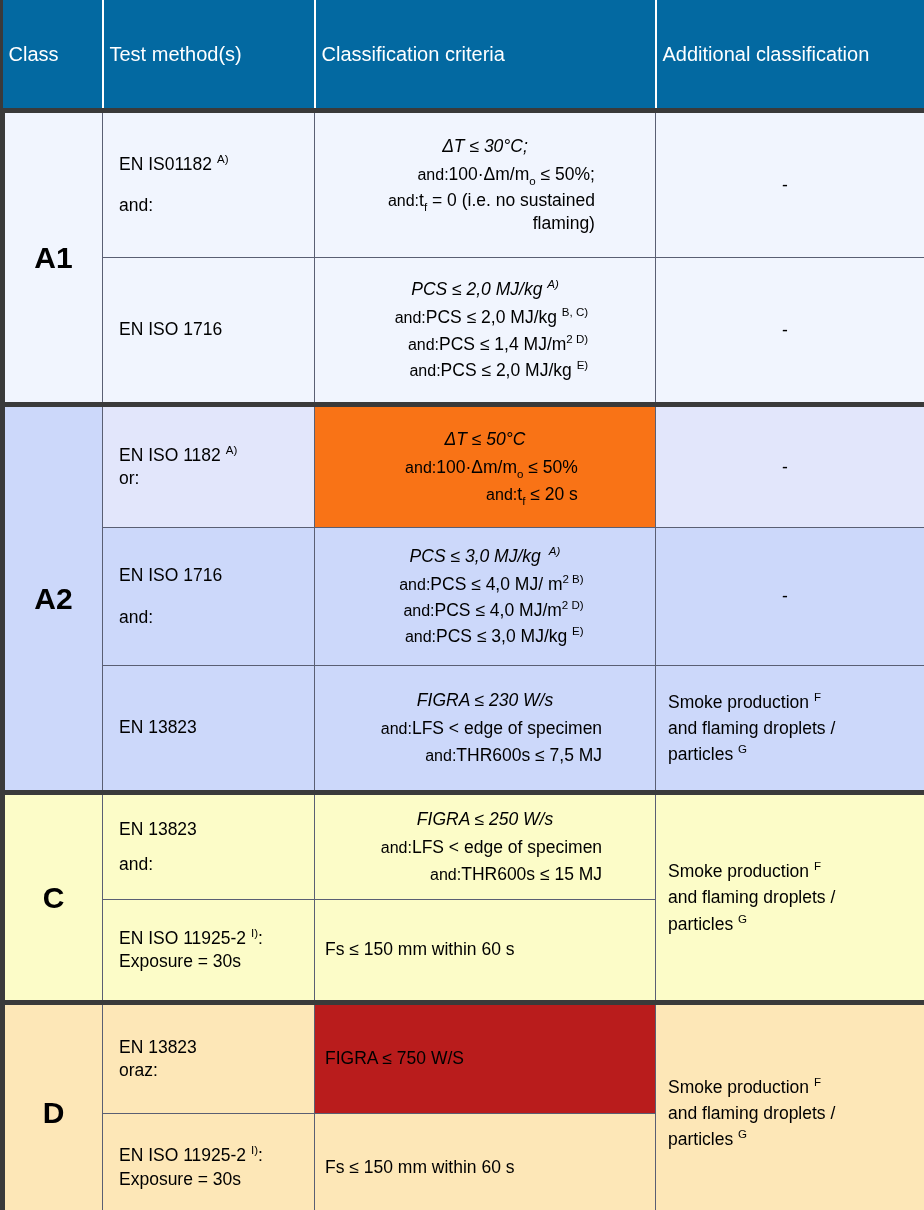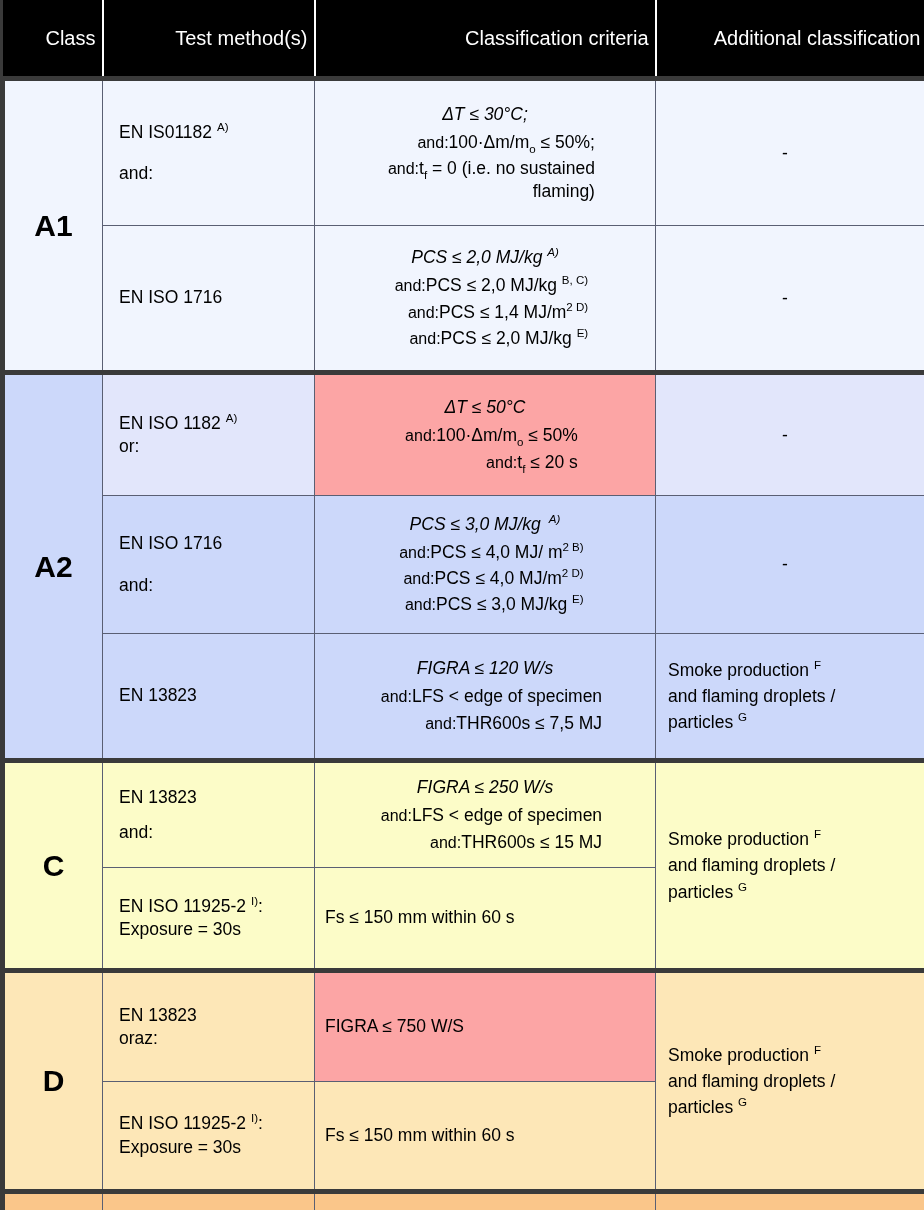--- a/index.html
+++ b/index.html
@@ -23,28 +23,28 @@
   }
 
   
   col.c-class { width: 100px; }
   col.c-method { width: 212px; }
   col.c-criteria { width: 341px; }
   col.c-additional { width: 271px; }
 
   
   thead th {
-    background: #000000;
+    background: #0369a1;
     color: #ffffff;
     font-weight: normal;
     font-size: 20px;
-    text-align: right;
+    text-align: left;
     vertical-align: middle;
     height: 76px;
-    padding: 0 6px;
+    padding: 16px 6px;
     border-right: 2px solid #ffffff;
     border-bottom: 0;
   }
   thead th.last { border-right: 0; }
 
   
   tbody td {
     vertical-align: middle;
     padding: 8px 10px;
     font-size: 17.5px;
@@ -186,21 +186,21 @@
       </td>
       <td class="additional dash lastcol" style="background:#f1f5fe;">-</td>
     </tr>
 
     <tr class="group-start">
       <td class="class-cell firstcol" rowspan="3" style="background:#ccd8fa;">A2</td>
       <td class="method" style="background:#e2e6fb; height:104px;">
         <span class="m-line">EN ISO 1182 <sup>A)</sup></span>
         <span class="m-line">or:</span>
       </td>
-      <td class="criteria" style="background:#fca5a5;">
+      <td class="criteria" style="background:#f97316;">
         <span class="crit-head">ΔT ≤ 50°C</span>
         <span class="crit-rows">
           <span class="crit-row"><span class="and">and:</span>100·Δm/m<sub>o</sub> ≤ 50%</span>
           <span class="crit-row"><span class="and">and:</span>t<sub>f</sub> ≤ 20 s</span>
         </span>
       </td>
       <td class="additional dash lastcol" style="background:#e2e6fb;">-</td>
     </tr>
 
     <tr>
@@ -218,21 +218,21 @@
         </span>
       </td>
       <td class="additional dash lastcol" style="background:#ccd8fa;">-</td>
     </tr>
 
     <tr>
       <td class="method" style="background:#ccd8fa; height:108px;">
         <span class="m-line">EN 13823</span>
       </td>
       <td class="criteria" style="background:#ccd8fa;">
-        <span class="crit-head">FIGRA ≤ 120 W/s</span>
+        <span class="crit-head">FIGRA ≤ 230 W/s</span>
         <span class="crit-rows">
           <span class="crit-row"><span class="and">and:</span>LFS &lt; edge of specimen</span>
           <span class="crit-row"><span class="and">and:</span>THR600s ≤ 7,5 MJ</span>
         </span>
       </td>
       <td class="additional lastcol" style="background:#ccd8fa;">
         <span class="a-line">Smoke production <sup>F</sup></span>
         <span class="a-line">and flaming droplets /</span>
         <span class="a-line">particles <sup>G</sup></span>
       </td>
@@ -268,21 +268,21 @@
         <span class="crit-single">Fs ≤ 150 mm within 60 s</span>
       </td>
     </tr>
 
     <tr class="group-start">
       <td class="class-cell firstcol" rowspan="2" style="background:#fde7b7;">D</td>
       <td class="method" style="background:#fde7b7; height:92px;">
         <span class="m-line">EN 13823</span>
         <span class="m-line">oraz:</span>
       </td>
-      <td class="criteria" style="background:#fca5a5;">
+      <td class="criteria" style="background:#b91c1c;">
         <span class="crit-single">FIGRA ≤ 750 W/S</span>
       </td>
       <td class="additional lastcol" rowspan="2" style="background:#fde7b7;">
         <span class="a-line">Smoke production <sup>F</sup></span>
         <span class="a-line">and flaming droplets /</span>
         <span class="a-line">particles <sup>G</sup></span>
       </td>
     </tr>
 
     <tr>

